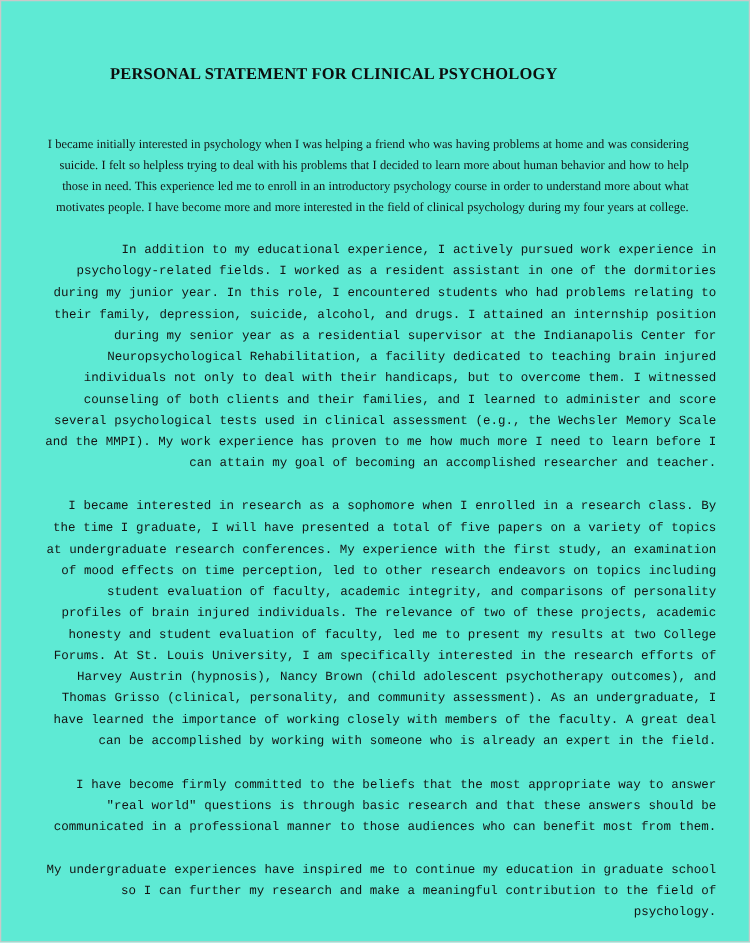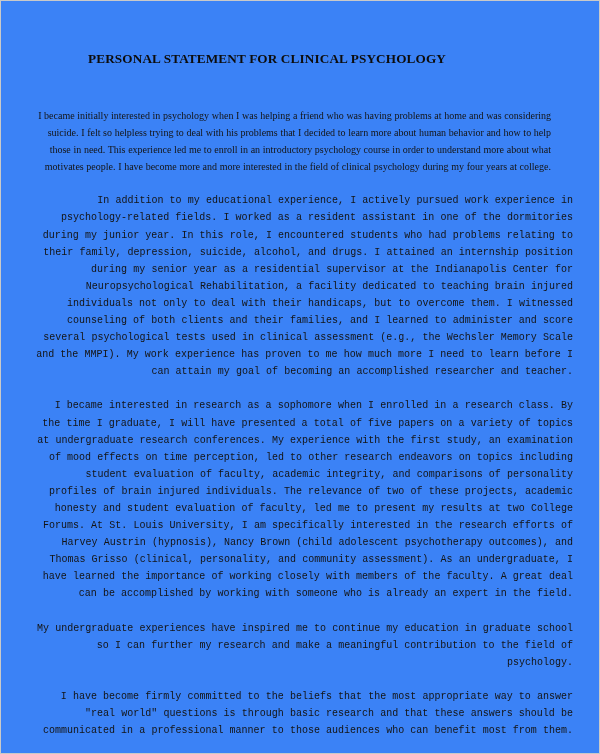--- a/index.html
+++ b/index.html
@@ -11,21 +11,21 @@
     width: 600px;
     height: 754px;
     overflow: hidden;
     font-family: "Liberation Serif", "DejaVu Serif", serif;
     color: #111111;
   }
   .page {
     box-sizing: border-box;
     width: 600px;
     height: 754px;
-    background: #3b82f6;
+    background: #5eead4;
     border: 1px solid #c9c9c9;
     position: relative;
     overflow: hidden;
   }
   .page-inner {
     box-sizing: border-box;
     padding: 49px 26px 0 32px;
   }
   .doc-title {
     font-family: "Liberation Serif", "DejaVu Serif", serif;
@@ -69,19 +69,19 @@
     <h1 class="doc-title">PERSONAL STATEMENT FOR CLINICAL PSYCHOLOGY</h1>
 
     <div class="body-block">
 
       <p class="para p-narrow">I became initially interested in psychology when I was helping a friend who was having problems at home and was considering suicide. I felt so helpless trying to deal with his problems that I decided to learn more about human behavior and how to help those in need. This experience led me to enroll in an introductory psychology course in order to understand more about what motivates people. I have become more and more interested in the field of clinical psychology during my four years at college.</p>
 
       <p class="para p-wide">In addition to my educational experience, I actively pursued work experience in psychology-related fields. I worked as a resident assistant in one of the dormitories during my junior year. In this role, I encountered students who had problems relating to their family, depression, suicide, alcohol, and drugs. I attained an internship position during my senior year as a residential supervisor at the Indianapolis Center for Neuropsychological Rehabilitation, a facility dedicated to teaching brain injured individuals not only to deal with their handicaps, but to overcome them. I witnessed counseling of both clients and their families, and I learned to administer and score several psychological tests used in clinical assessment (e.g., the Wechsler Memory Scale and the MMPI). My work experience has proven to me how much more I need to learn before I can attain my goal of becoming an accomplished researcher and teacher.</p>
 
       <p class="para p-wide">I became interested in research as a sophomore when I enrolled in a research class. By the time I graduate, I will have presented a total of five papers on a variety of topics at undergraduate research conferences. My experience with the first study, an examination of mood effects on time perception, led to other research endeavors on topics including student evaluation of faculty, academic integrity, and comparisons of personality profiles of brain injured individuals. The relevance of two of these projects, academic honesty and student evaluation of faculty, led me to present my results at two College Forums. At St. Louis University, I am specifically interested in the research efforts of Harvey Austrin (hypnosis), Nancy Brown (child adolescent psychotherapy outcomes), and Thomas Grisso (clinical, personality, and community assessment). As an undergraduate, I have learned the importance of working closely with members of the faculty. A great deal can be accomplished by working with someone who is already an expert in the field.</p>
 
+      <p class="para p-wide">I have become firmly committed to the beliefs that the most appropriate way to answer "real world" questions is through basic research and that these answers should be communicated in a professional manner to those audiences who can benefit most from them.</p>
+
       <p class="para p-wide">My undergraduate experiences have inspired me to continue my education in graduate school so I can further my research and make a meaningful contribution to the field of psychology.</p>
-
-      <p class="para p-wide">I have become firmly committed to the beliefs that the most appropriate way to answer "real world" questions is through basic research and that these answers should be communicated in a professional manner to those audiences who can benefit most from them.</p>
 
     </div>
   </div>
 </div>
 
 </body></html>

